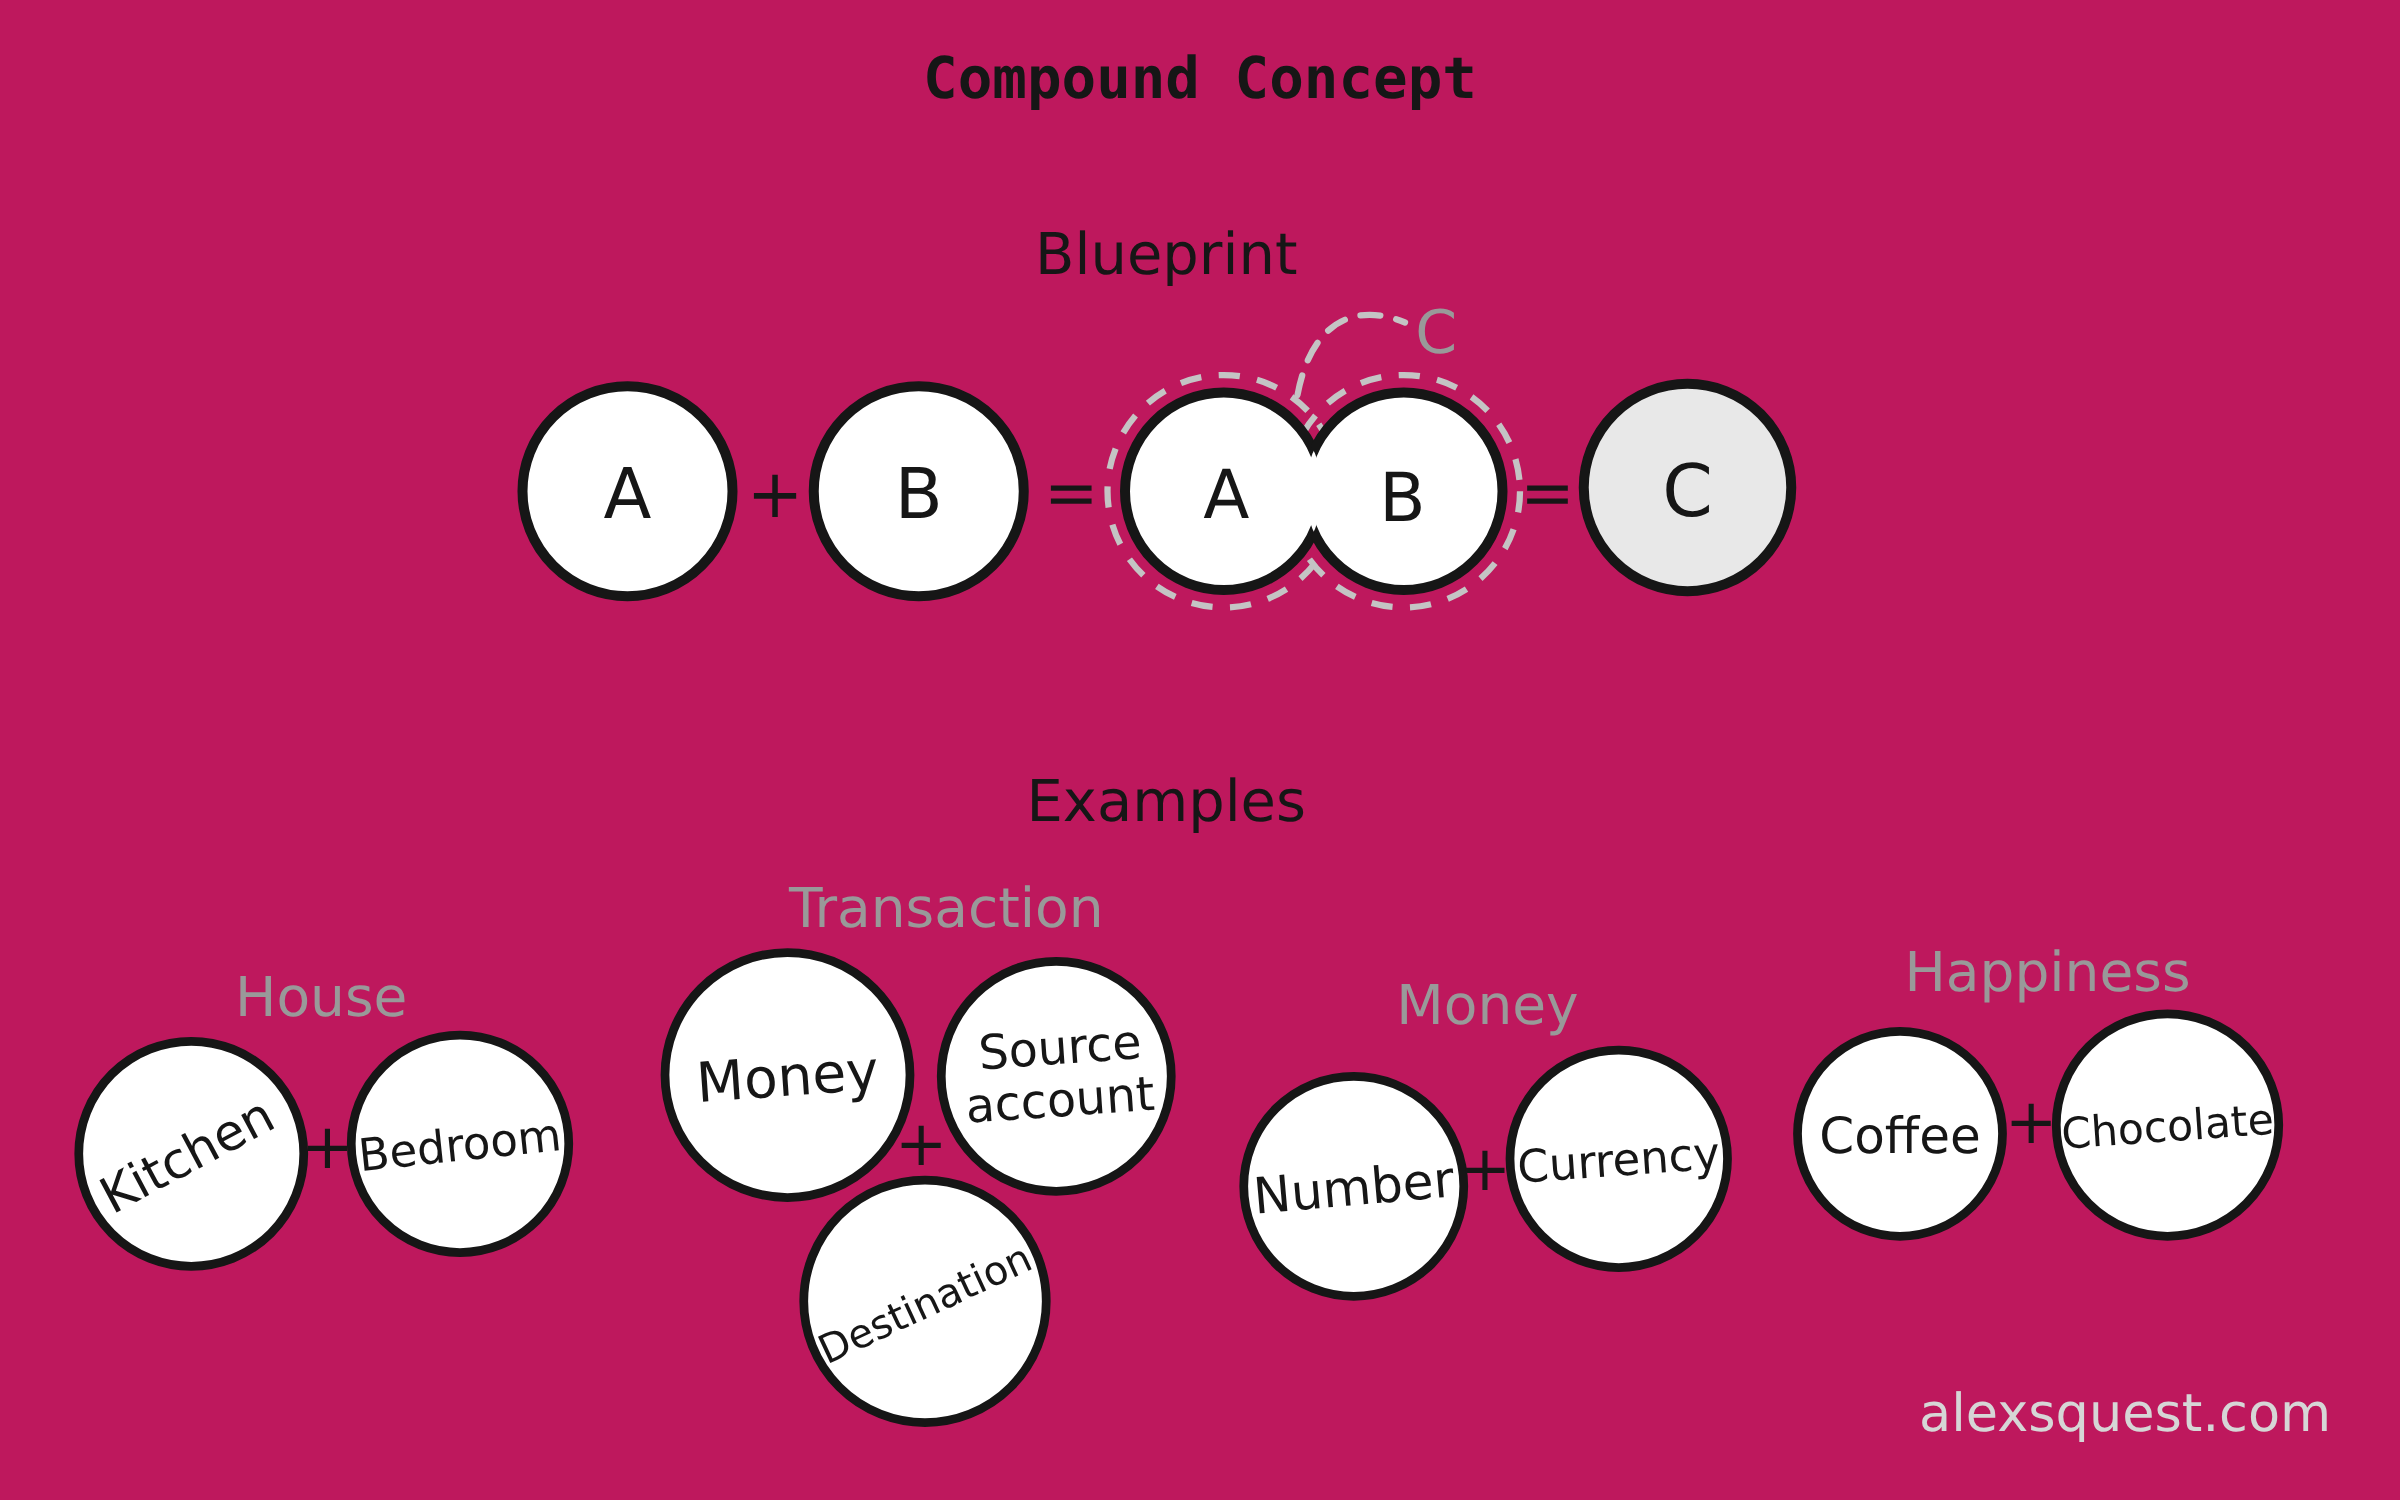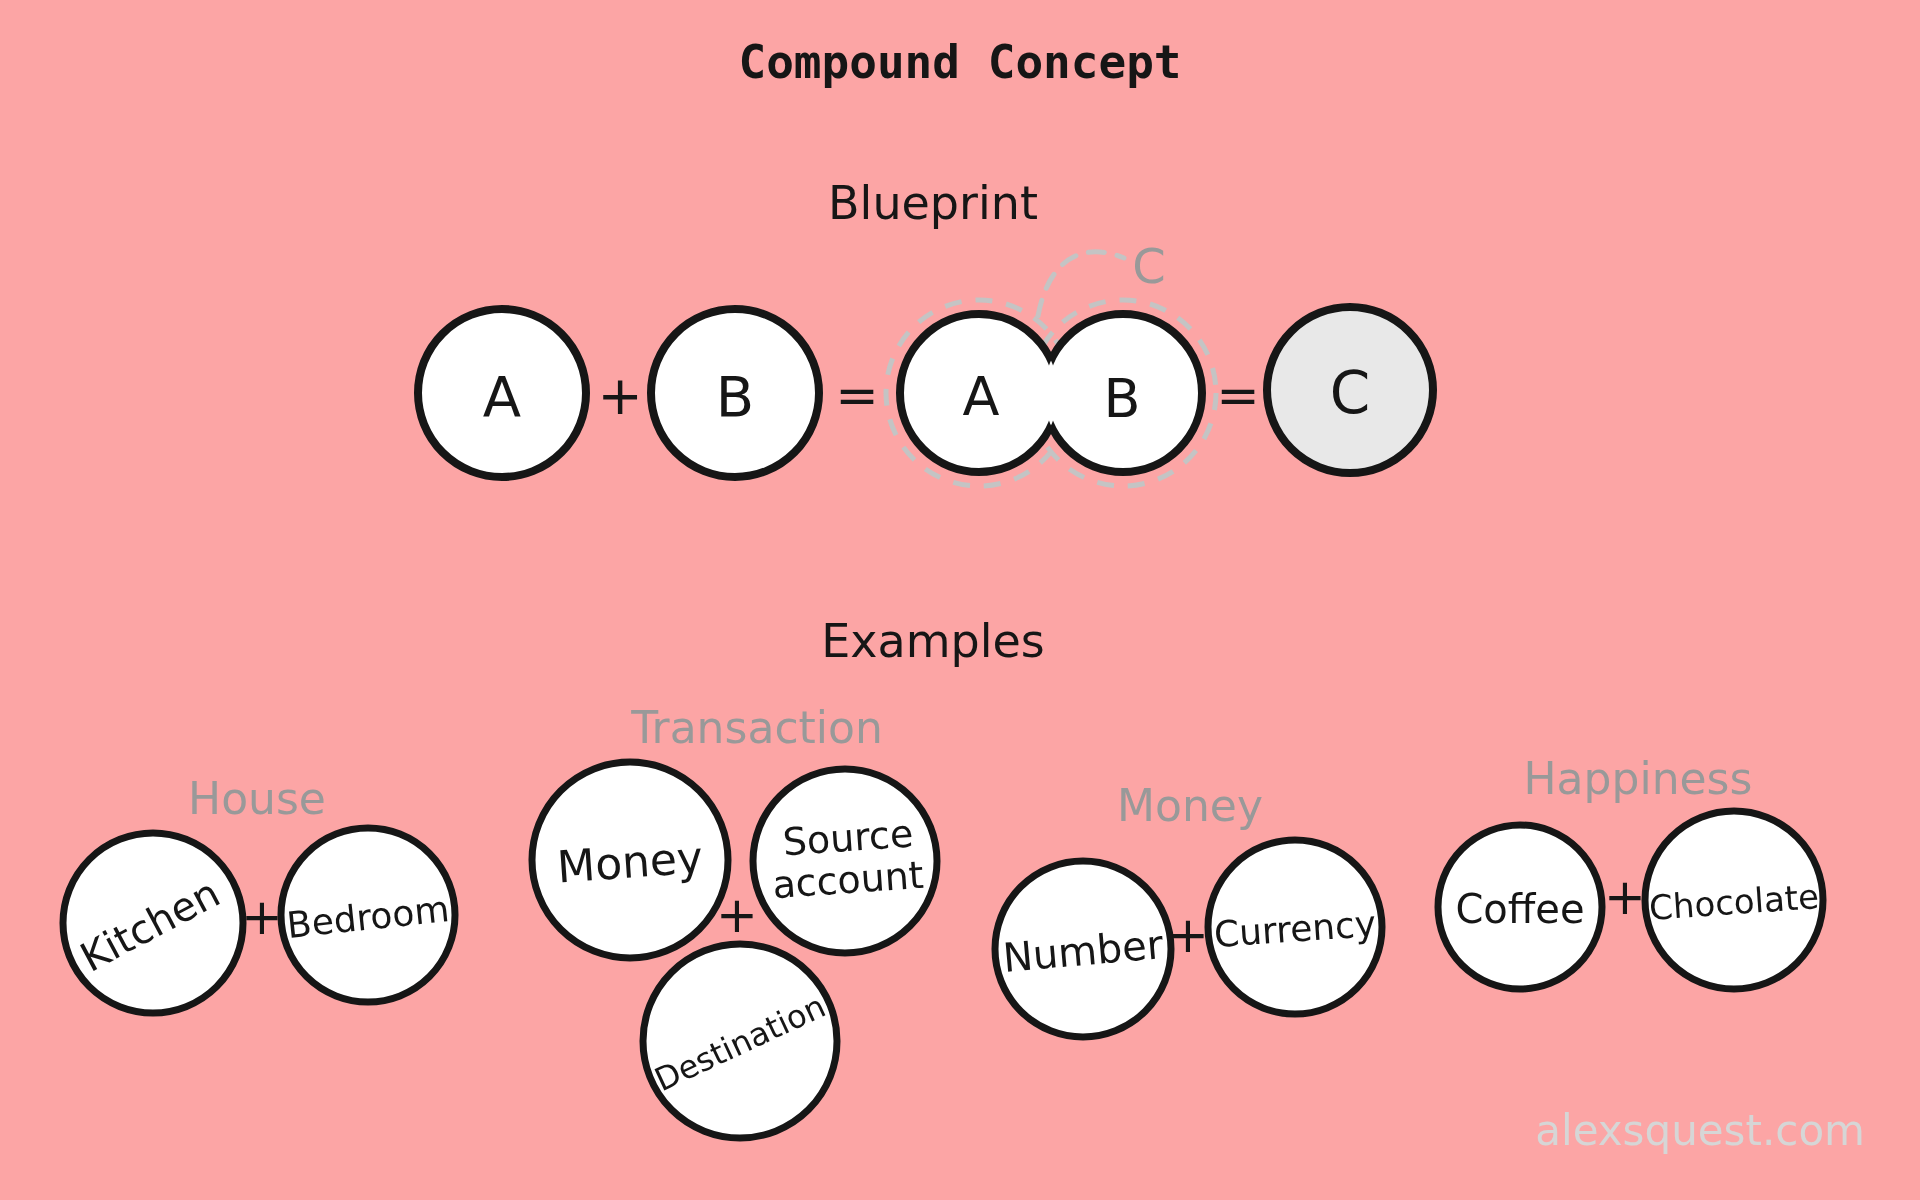--- a/index.html
+++ b/index.html
@@ -4,21 +4,21 @@
 <style>
   html, body {
     margin: 0;
     padding: 0;
     background: #ffffff;
   }
   .stage {
     position: relative;
     width: 1920px;
     height: 1200px;
-    background: #fca5a5;
+    background: #be185d;
     overflow: hidden;
     font-family: "DejaVu Sans", sans-serif;
   }
   svg text {
     font-family: "DejaVu Sans", sans-serif;
     user-select: none;
   }
   .title-text {
     font-family: "DejaVu Sans Mono", monospace;
     font-weight: bold;

